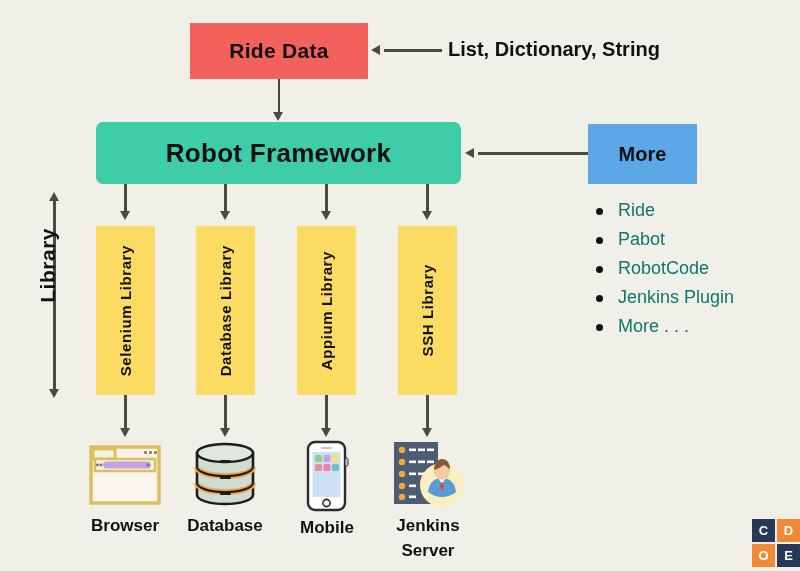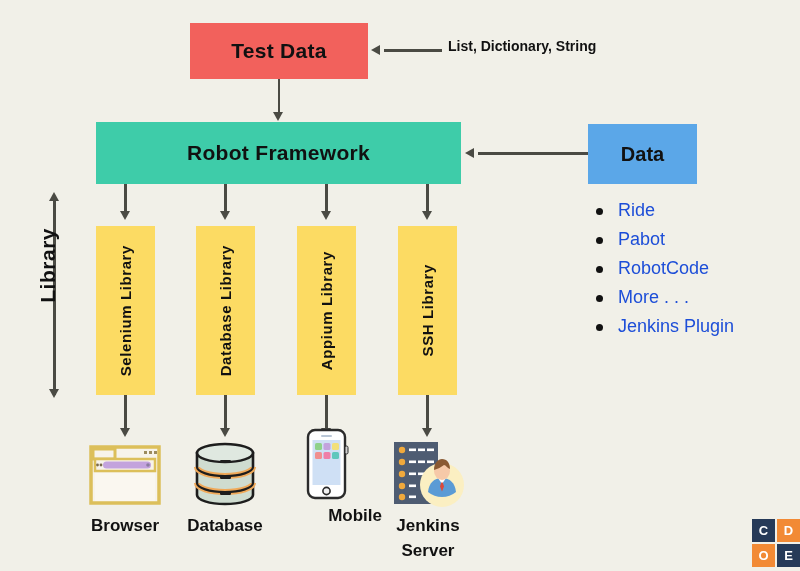--- a/index.html
+++ b/index.html
@@ -30,22 +30,23 @@
   }
   #test-data-box {
     left: 190px; top: 23px; width: 178px; height: 56px;
     background: #f2615c;
     font-size: 21px;
     letter-spacing: .3px;
   }
   #robot-framework-box {
     left: 96px; top: 122px; width: 365px; height: 62px;
     background: #3ecca9;
-    font-size: 21px;
+    font-size: 26px;
     letter-spacing: .3px;
+    border-radius: 7px;
   }
   #tools-box {
     left: 588px; top: 124px; width: 109px; height: 60px;
     background: #5ba7e8;
     font-size: 20px;
   }
   .lib-box {
     position: absolute;
     top: 226px;
     width: 59px;
@@ -94,21 +95,21 @@
     position: absolute;
     width: 0; height: 0;
     border-top: 5.5px solid transparent;
     border-bottom: 5.5px solid transparent;
     border-right: 9px solid #4a4a43;
   }
 
   #test-data-annotation {
     position: absolute;
     left: 448px; top: 38px;
-    font-size: 14px;
+    font-size: 20px;
     font-weight: bold;
     color: #111;
     white-space: nowrap;
   }
 
   #library-bracket-label {
     position: absolute;
     left: 36px; top: 228px;
     font-size: 21px;
     font-weight: bold;
@@ -122,21 +123,21 @@
     position: absolute;
     left: 592px; top: 196px;
     margin: 0;
     padding: 0;
     list-style: none;
   }
   #tools-list li {
     position: relative;
     padding-left: 26px;
     font-size: 18px;
-    color: #1d4ed8;
+    color: #0f766e;
     height: 29px;
     line-height: 29px;
     white-space: nowrap;
   }
   #tools-list li::before {
     content: "";
     position: absolute;
     left: 4px; top: 12px;
     width: 7px; height: 7px;
     border-radius: 50%;
@@ -156,21 +157,21 @@
   }
   .endpoint .ep-label {
     font-size: 17px;
     font-weight: bold;
     color: #111;
     line-height: 1.45;
     margin-top: 4px;
   }
   #ep-browser { left: 70px; top: 438px; }
   #ep-database { left: 170px; top: 438px; }
-  #ep-mobile { left: 272px; top: 428px; text-align: right; }
+  #ep-mobile { left: 272px; top: 440px; }
   #ep-remote  { left: 373px; top: 438px; }
 
   #logo {
     position: absolute;
     left: 752px; top: 519px;
     width: 48px; height: 48px;
     display: grid;
     grid-template-columns: 1fr 1fr;
     grid-template-rows: 1fr 1fr;
     gap: 2px;
@@ -187,47 +188,47 @@
   #logo .cell-d { background: #f28a35; }
   #logo .cell-o { background: #f28a35; }
   #logo .cell-e { background: #263a58; }
 </style>
 </head>
 <body>
 
 <div id="canvas">
 
   <div class="box" id="test-data-box">
-    <span>Test Data</span>
+    <span>Ride Data</span>
   </div>
 
   <div class="arrow-line h-line" style="left:384px; top:49px; width:58px;"></div>
   <div class="arrow-head-left" style="left:371px; top:44.5px;"></div>
   <div id="test-data-annotation">List, Dictionary, String</div>
 
   <div class="arrow-line v-line" style="left:277.5px; top:79px; height:34px;"></div>
   <div class="arrow-head-down" style="left:273px; top:112px;"></div>
 
   <div class="box" id="robot-framework-box">
     <span>Robot Framework</span>
   </div>
 
   <div class="box" id="tools-box">
-    <span>Data</span>
+    <span>More</span>
   </div>
 
   <div class="arrow-line h-line" style="left:478px; top:152px; width:110px;"></div>
   <div class="arrow-head-left" style="left:465px; top:147.5px;"></div>
 
   <ul id="tools-list">
     <li><span>Ride</span></li>
     <li><span>Pabot</span></li>
     <li><span>RobotCode</span></li>
+    <li><span>Jenkins Plugin</span></li>
     <li><span>More . . .</span></li>
-    <li><span>Jenkins Plugin</span></li>
   </ul>
 
   <div class="arrow-head-up" style="left:49px; top:192px;"></div>
   <div class="arrow-line v-line" style="left:53.2px; top:200px; height:195px;"></div>
   <div class="arrow-head-down" style="left:49px; top:389px;"></div>
   <div id="library-bracket-label">Library</div>
 
   <div class="arrow-line v-line" style="left:124.2px; top:184px; height:28px;"></div>
   <div class="arrow-head-down" style="left:120px; top:211px;"></div>
   <div class="arrow-line v-line" style="left:224.2px; top:184px; height:28px;"></div>

